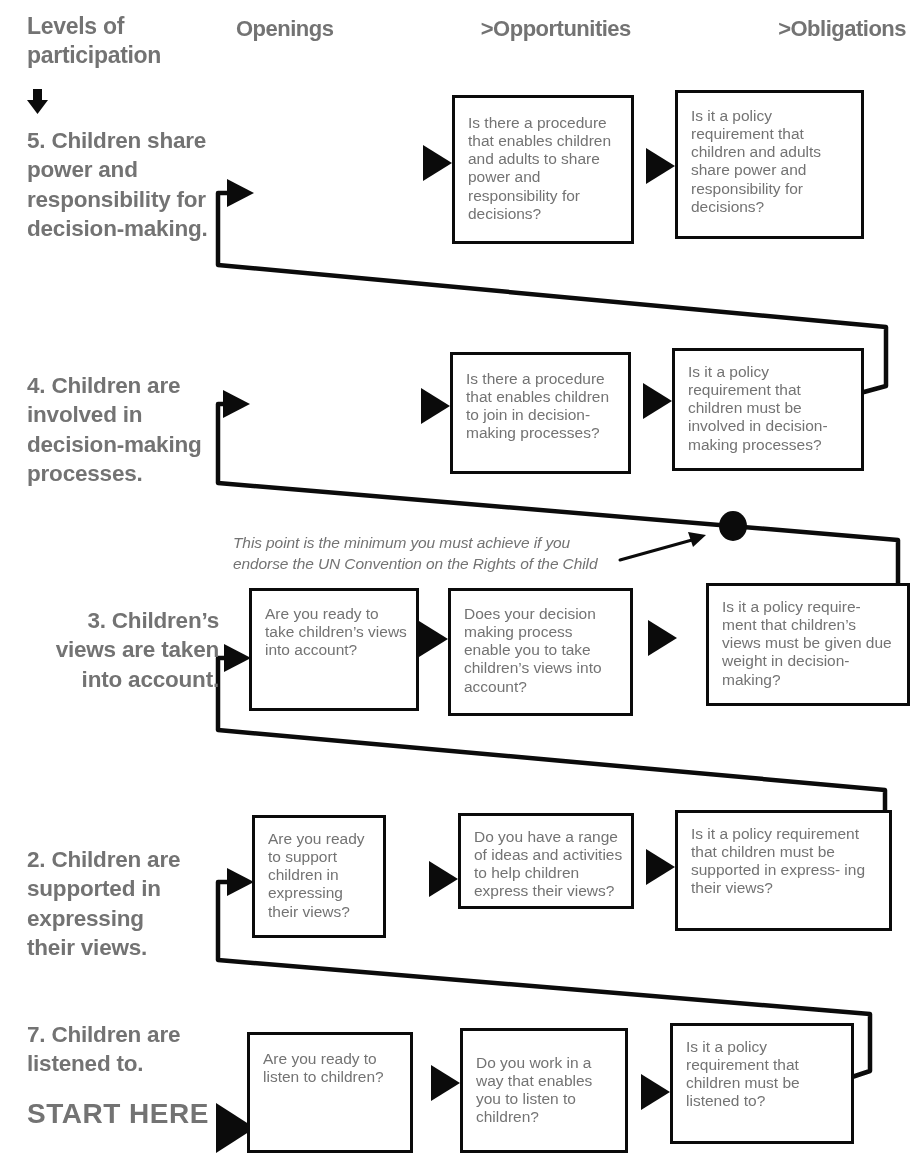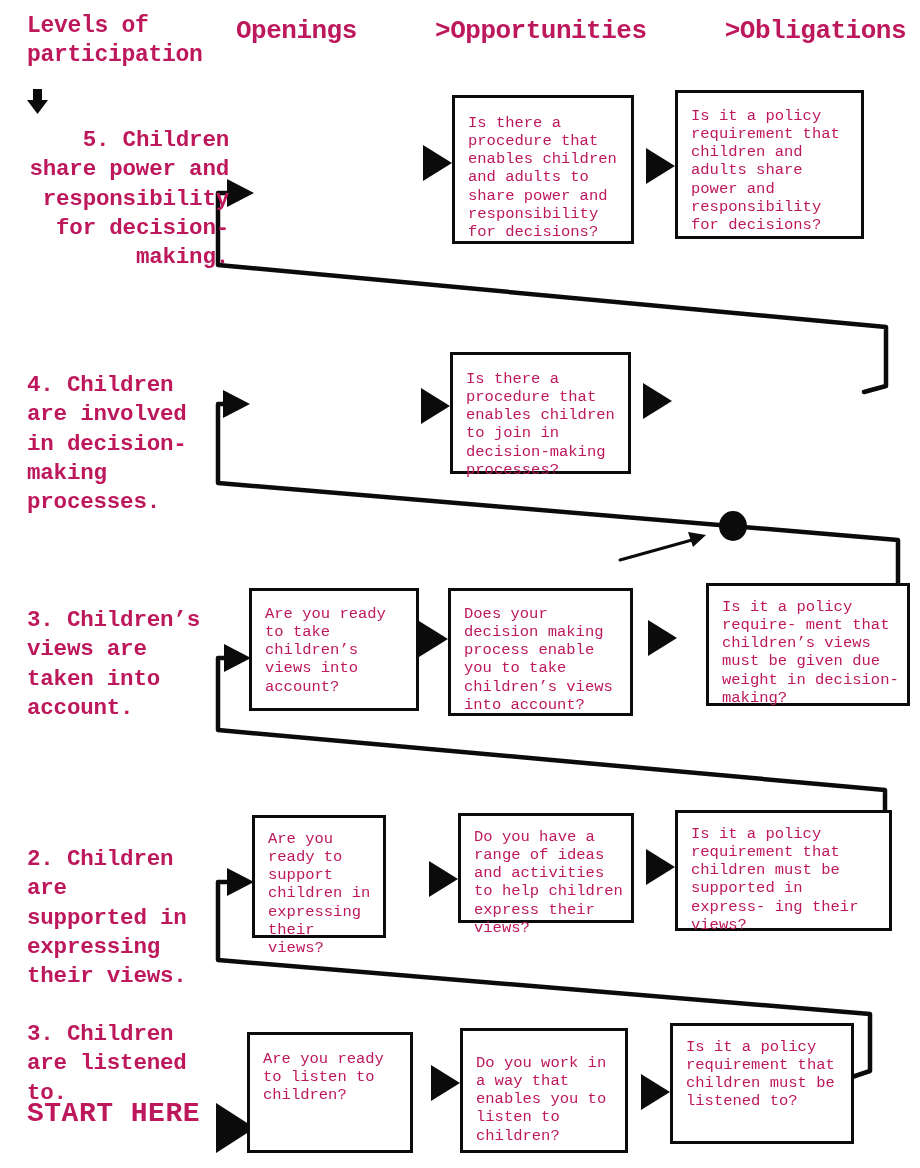--- a/index.html
+++ b/index.html
@@ -1,42 +1,42 @@
 <!DOCTYPE html>
 <html><head>
 <meta charset="utf-8">
 <style>
   html, body { margin:0; padding:0; background:#ffffff; }
   #page {
     position:relative;
     width:920px; height:1168px;
     background:#ffffff;
-    font-family:Liberation Mono, monospace;
-    color:#be185d;
+    font-family:Liberation Sans, sans-serif;
+    color:#737373;
     overflow:hidden;
   }
   #wires { position:absolute; left:0; top:0; width:920px; height:1168px; }
 
   .hdr-levels {
     position:absolute; left:27px; top:12px; width:205px;
     font-size:23px; font-weight:bold; line-height:1.28; letter-spacing:-0.3px;
   }
   .hdr-title {
     position:absolute; left:236px; top:16px; width:670px;
     display:flex; justify-content:space-between;
-    font-size:26px; font-weight:bold; letter-spacing:-0.5px; white-space:nowrap;
+    font-size:22px; font-weight:bold; letter-spacing:-0.5px; white-space:nowrap;
   }
 
   .lvl-label {
     position:absolute;
     font-size:22.5px; font-weight:bold; line-height:1.30; letter-spacing:-0.2px;
   }
-  .pos-l5 { left:27px; top:126px; width:202px;text-align:right; }
+  .pos-l5 { left:27px; top:126px; width:202px; }
   .pos-l4 { left:27px; top:371px; width:192px; }
-  .pos-l3 { left:27px; top:606px; width:192px; }
+  .pos-l3 { left:27px; top:606px; width:192px;text-align:right; }
   .pos-l2 { left:27px; top:845px; width:168px; }
   .pos-l1 { left:27px; top:1020px; width:192px; }
 
   .start-here {
     position:absolute; left:27px; top:1098px;
     font-size:28px; font-weight:bold; letter-spacing:0.5px; white-space:nowrap;
   }
 
   .qbox {
     position:absolute; box-sizing:border-box;
@@ -50,21 +50,21 @@
 
   .pos-b41 { left:248px; top:355px; width:168px; height:123px; }
   .pos-b42 { left:450px; top:352px; width:181px; height:122px; padding-top:15px; }
   .pos-b43 { left:672px; top:348px; width:192px; height:123px; }
 
   .pos-b31 { left:249px; top:588px; width:170px; height:123px; padding-top:14px; }
   .pos-b32 { left:448px; top:588px; width:185px; height:128px; padding-top:14px; }
   .pos-b33 { left:677px; top:583px; width:204px; height:123px;margin-left:29px; }
 
   .pos-b21 { left:252px; top:815px; width:134px; height:123px; }
-  .pos-b22 { left:458px; top:813px; width:176px; height:110px; }
+  .pos-b22 { left:458px; top:813px; width:176px; height:96px; }
   .pos-b23 { left:675px; top:810px; width:217px; height:121px; }
 
   .pos-b11 { left:247px; top:1032px; width:166px; height:121px; padding-top:15px; }
   .pos-b12 { left:460px; top:1028px; width:168px; height:125px; padding-top:23px; }
   .pos-b13 { left:670px; top:1023px; width:184px; height:121px; }
 
   .note {
     position:absolute; left:233px; top:533px; width:372px;
     font-size:15.5px; font-style:italic; line-height:1.35; letter-spacing:-0.1px;
   }
@@ -119,31 +119,33 @@
     <span>&gt;Opportunities</span>
     <span>&gt;Obligations</span>
   </div>
 
   <div class="lvl-label pos-l5">5. Children share power and responsibility for decision-making.</div>
   <div class="qbox pos-b52">Is there a procedure that enables children and adults to share power and responsibility for decisions?</div>
   <div class="qbox pos-b53">Is it a policy requirement that children and adults share power and responsibility for decisions?</div>
 
   <div class="lvl-label pos-l4">4. Children are involved in decision-making processes.</div>
   <div class="qbox pos-b42">Is there a procedure that enables children to join in decision-making processes?</div>
+  <div class="qbox pos-b43">Is it a policy requirement that children must be involved in decision-making processes?</div>
 
+  <div class="note">This point is the minimum you must achieve if you endorse the UN Convention on the Rights of the Child</div>
 
   <div class="lvl-label pos-l3">3. Children’s views are taken into account.</div>
   <div class="qbox pos-b31">Are you ready to take children’s views into account?</div>
   <div class="qbox pos-b32">Does your decision making process enable you to take children’s views into account?</div>
   <div class="qbox pos-b33">Is it a policy require- ment that children’s views must be given due weight in decision-making?</div>
 
   <div class="lvl-label pos-l2">2. Children are supported in expressing their views.</div>
   <div class="qbox pos-b21">Are you ready to support children in expressing their views?</div>
   <div class="qbox pos-b22">Do you have a range of ideas and activities to help children express their views?</div>
   <div class="qbox pos-b23">Is it a policy requirement that children must be supported in express- ing their views?</div>
 
-  <div class="lvl-label pos-l1">3. Children are listened to.</div>
+  <div class="lvl-label pos-l1">7. Children are listened to.</div>
   <div class="start-here">START HERE</div>
   <div class="qbox pos-b11">Are you ready to listen to children?</div>
   <div class="qbox pos-b12">Do you work in a way that enables you to listen to children?</div>
   <div class="qbox pos-b13">Is it a policy requirement that children must be listened to?</div>
 
 </div>
 
 </body></html>

